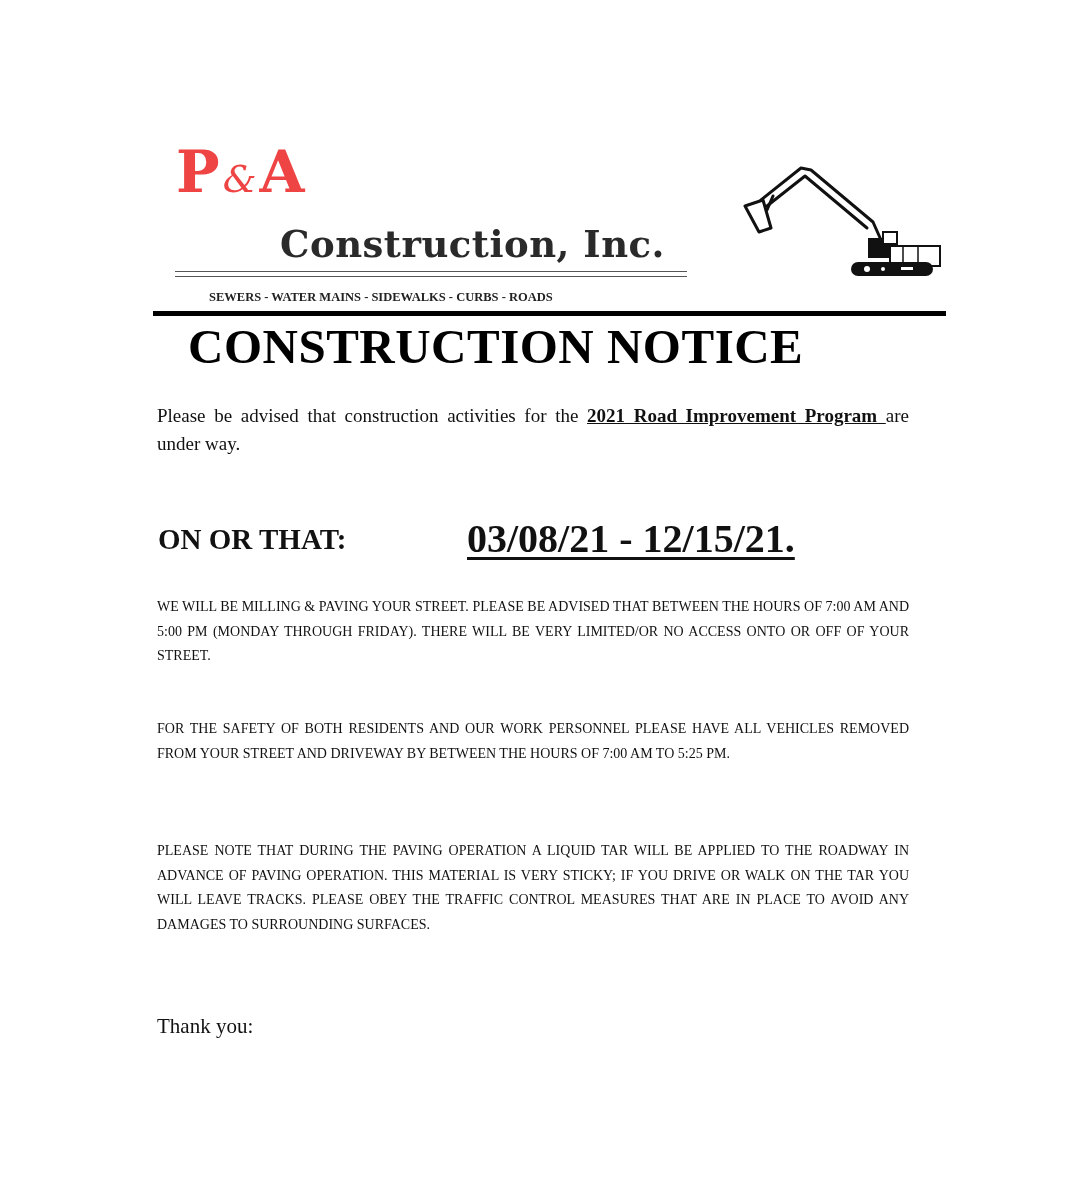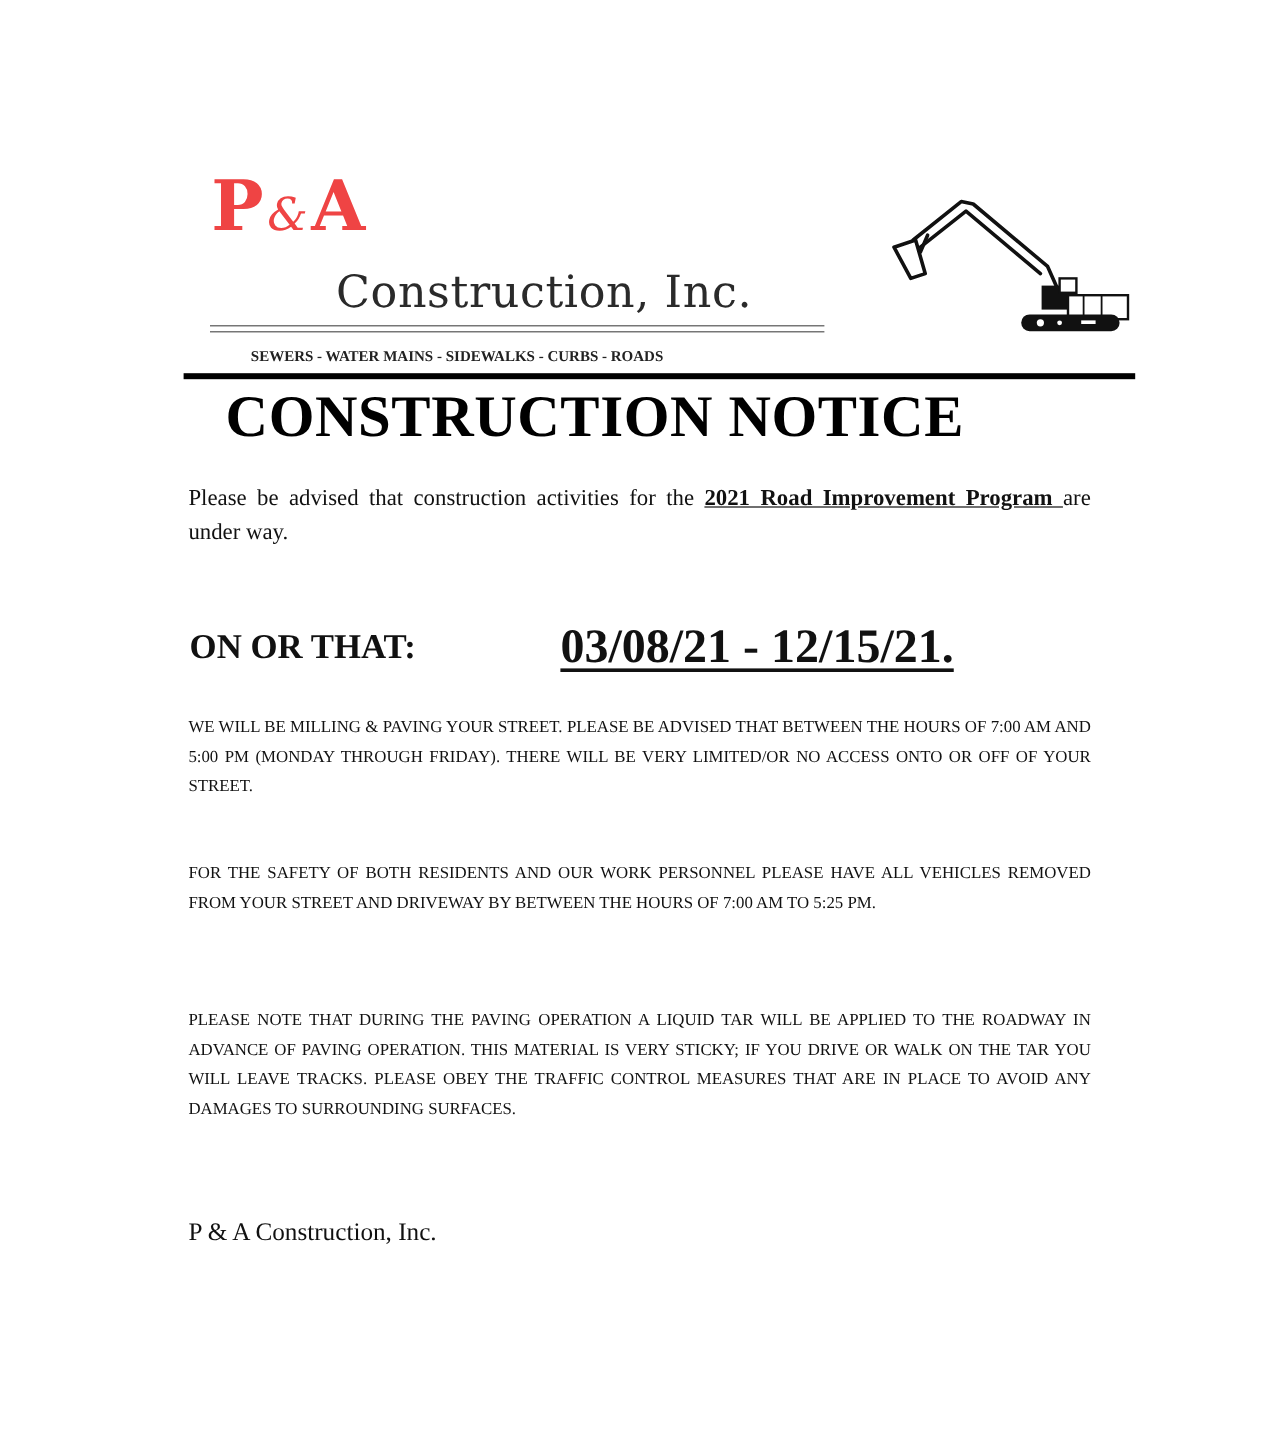--- a/index.html
+++ b/index.html
@@ -1,20 +1,20 @@
 <!DOCTYPE html>
 <html><head>
 <meta charset="utf-8">
 <style>
   html, body { margin:0; padding:0; background:#ffffff; }
   body { width:1066px; height:1200px; position:relative; overflow:hidden; color:#111; font-family:"Liberation Serif", serif; }
   .abs { position:absolute; }
   .logo-pa { left:176px; top:138px; font-size:58px; font-weight:bold; font-family:"DejaVu Serif", serif; color:#ef4444; letter-spacing:1px; }
   .logo-pa .amp { font-size:38px; font-style:italic; font-weight:normal; margin:0 2px; }
-  .logo-inc { left:280px; top:222px; font-size:37px; font-weight:normal; font-family:"DejaVu Serif", serif; color:#2a2a2a; letter-spacing:0.5px; }
+  .logo-inc { left:280px; top:222px; font-size:37px; font-weight:bold; font-family:"DejaVu Serif", serif; color:#2a2a2a; letter-spacing:0.5px; }
   .rule-double { left:175px; top:271px; width:512px; height:4px; border-top:1px solid #555; border-bottom:1px solid #555; }
   .tagline { left:209px; top:290px; font-size:12.5px; font-weight:bold; color:#222; }
   .rule-thick { left:153px; top:311px; width:793px; height:5px; background:#000; }
   .excavator { left:733px; top:150px; width:222px; height:130px; }
   .title { left:188px; top:318px; font-size:49px; font-weight:bold; text-decoration-thickness:4px; text-underline-offset:6px; color:#000; letter-spacing:0.5px; }
   .para { left:157px; width:752px; font-size:14px; line-height:24.5px; text-align:justify; color:#111; }
   .intro { top:402px; font-size:19px; line-height:28px; }
   .intro b { text-decoration:underline; }
   .onabout { left:158px; top:523px; font-size:29px; font-weight:bold; }
   .dates { left:467px; top:515px; font-size:40px; font-weight:bold; text-decoration:underline; text-decoration-thickness:3px; text-underline-offset:5px; }
@@ -60,14 +60,14 @@
 </div>
 
 <div class="abs onabout">ON OR THAT:</div>
 <div class="abs dates">03/08/21 - 12/15/21.</div>
 
 <div class="abs para p1">WE WILL BE MILLING &amp; PAVING YOUR STREET. PLEASE BE ADVISED THAT BETWEEN THE HOURS OF 7:00 AM AND 5:00 PM (MONDAY THROUGH FRIDAY). THERE WILL BE VERY LIMITED/OR NO ACCESS ONTO OR OFF OF YOUR STREET.</div>
 <div class="abs para p2">FOR THE SAFETY OF BOTH RESIDENTS AND OUR WORK PERSONNEL PLEASE HAVE ALL VEHICLES REMOVED FROM YOUR STREET AND DRIVEWAY BY BETWEEN THE HOURS OF 7:00 AM TO 5:25 PM.</div>
 <div class="abs para p3">PLEASE NOTE THAT DURING THE PAVING OPERATION A LIQUID TAR WILL BE APPLIED TO THE ROADWAY IN ADVANCE OF PAVING OPERATION. THIS MATERIAL IS VERY STICKY; IF YOU DRIVE OR WALK ON THE TAR YOU WILL LEAVE TRACKS. PLEASE OBEY THE TRAFFIC CONTROL MEASURES THAT ARE IN PLACE TO AVOID ANY DAMAGES TO SURROUNDING SURFACES.</div>
 
 <div class="abs closing">
-  <div>P &amp; A Construction, Inc.</div>
+  <div>Thank you:</div>
 </div>
 
 </body></html>

